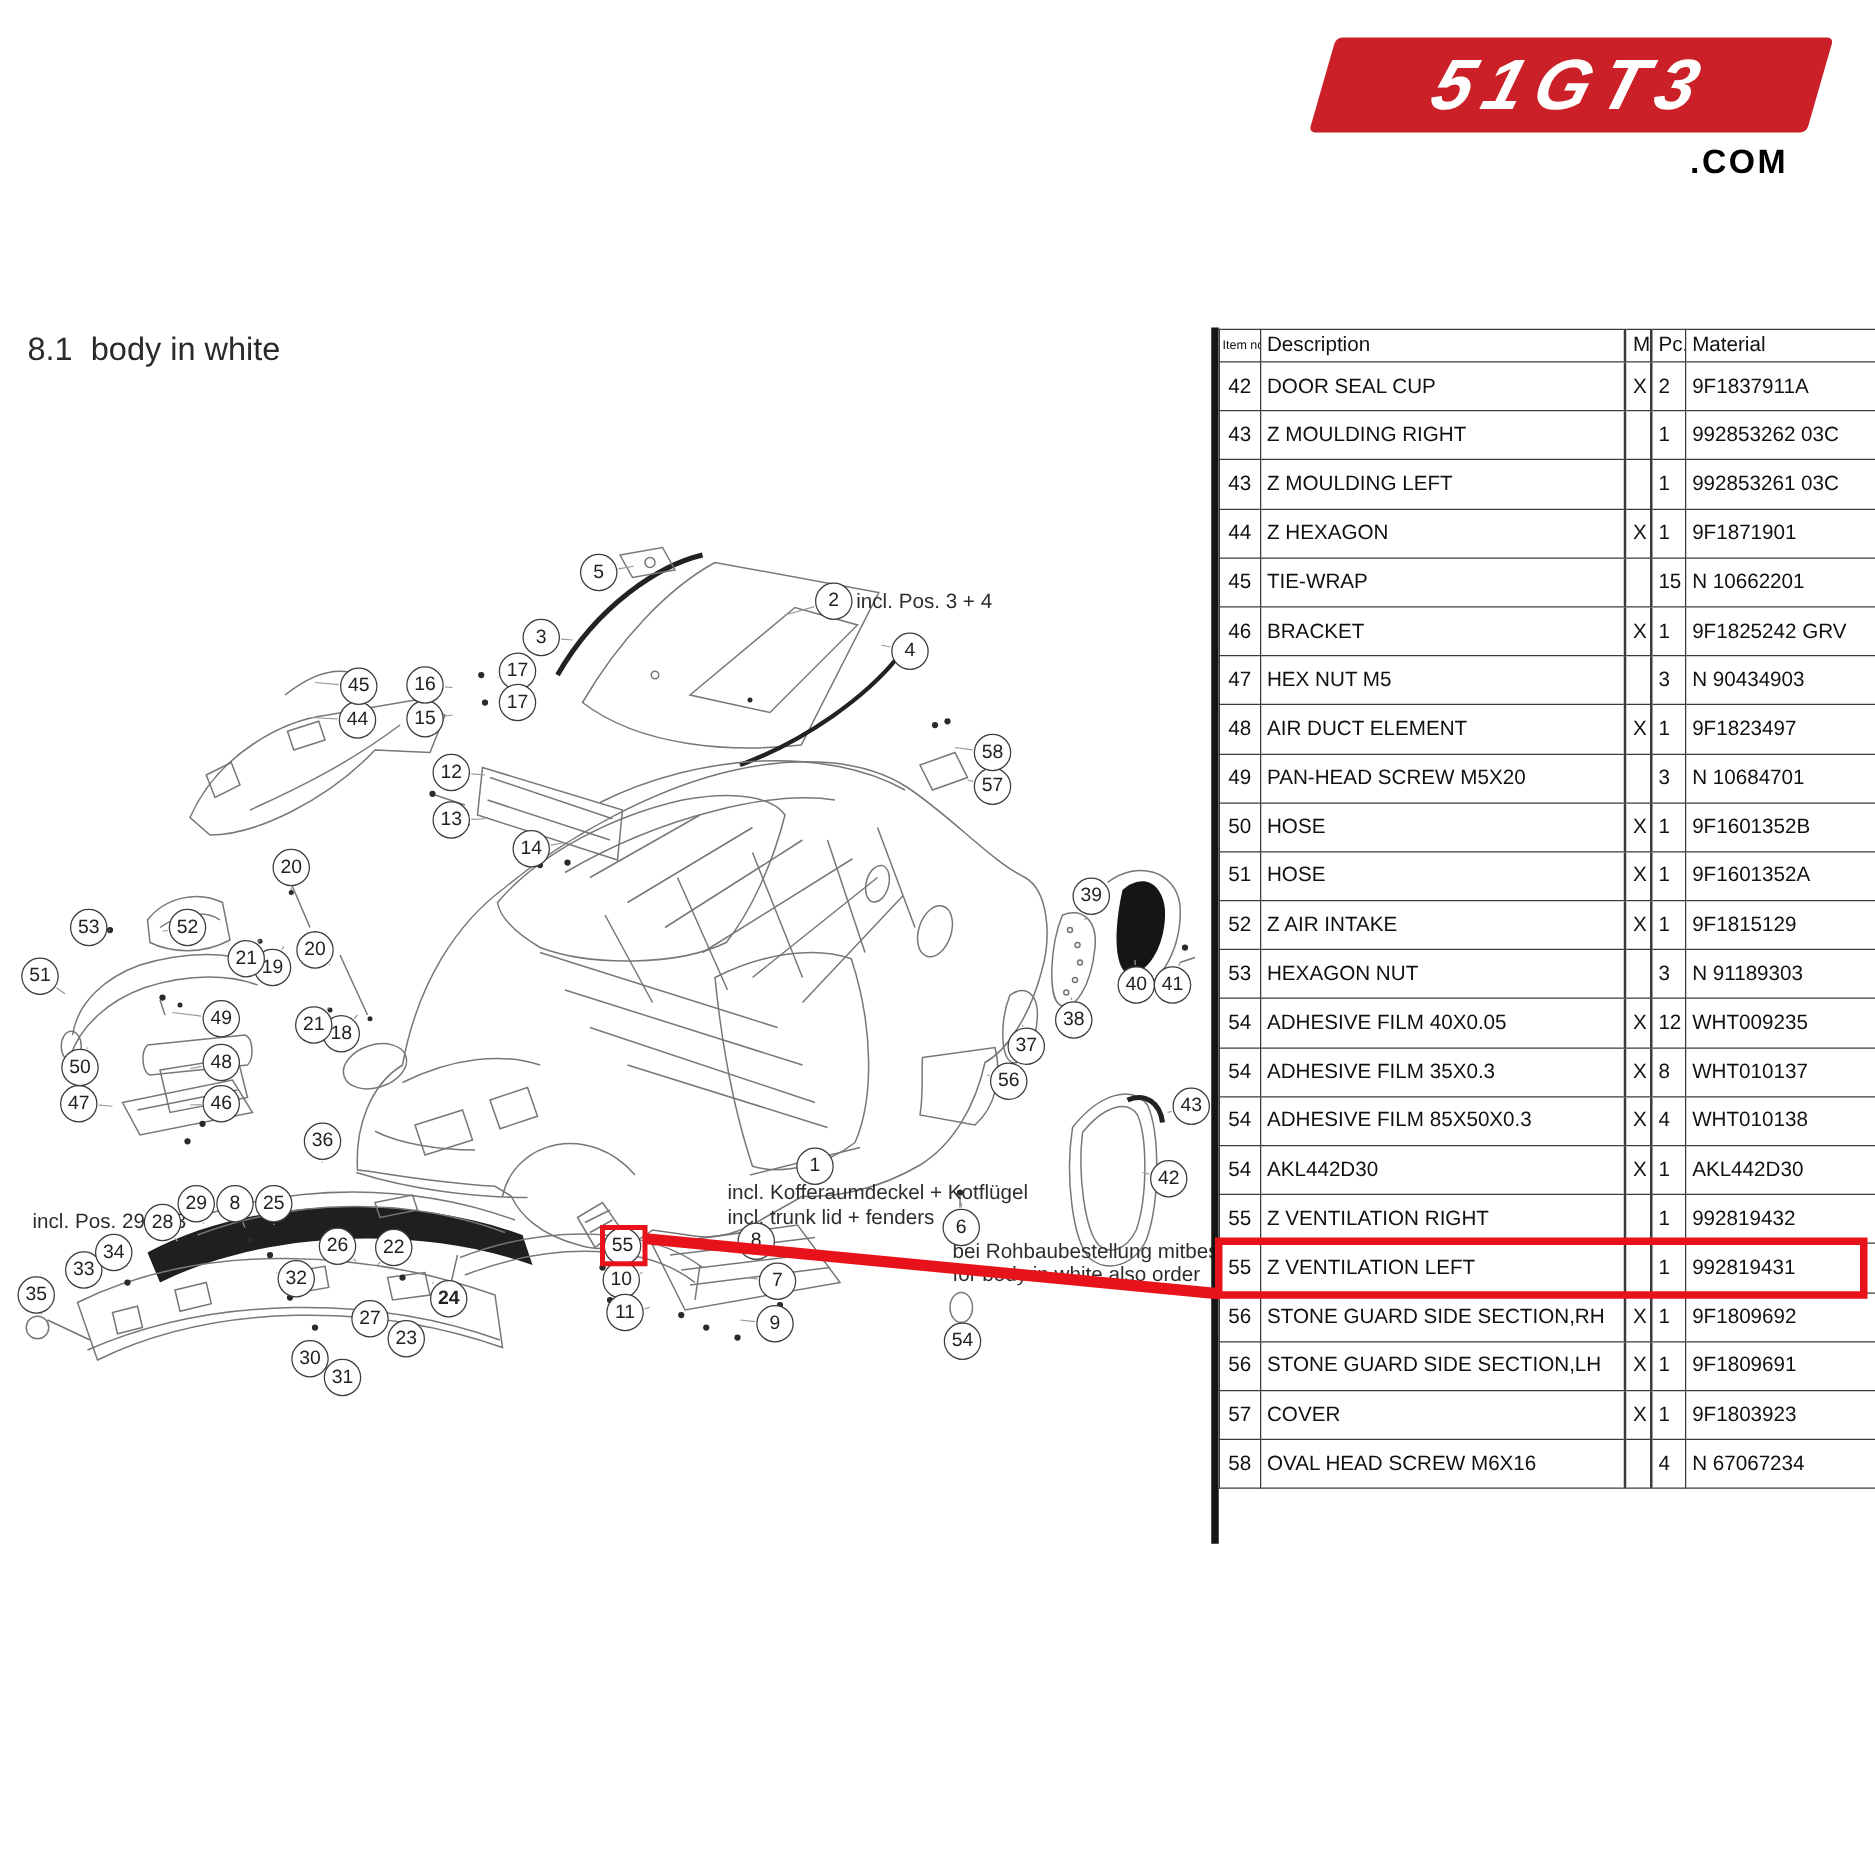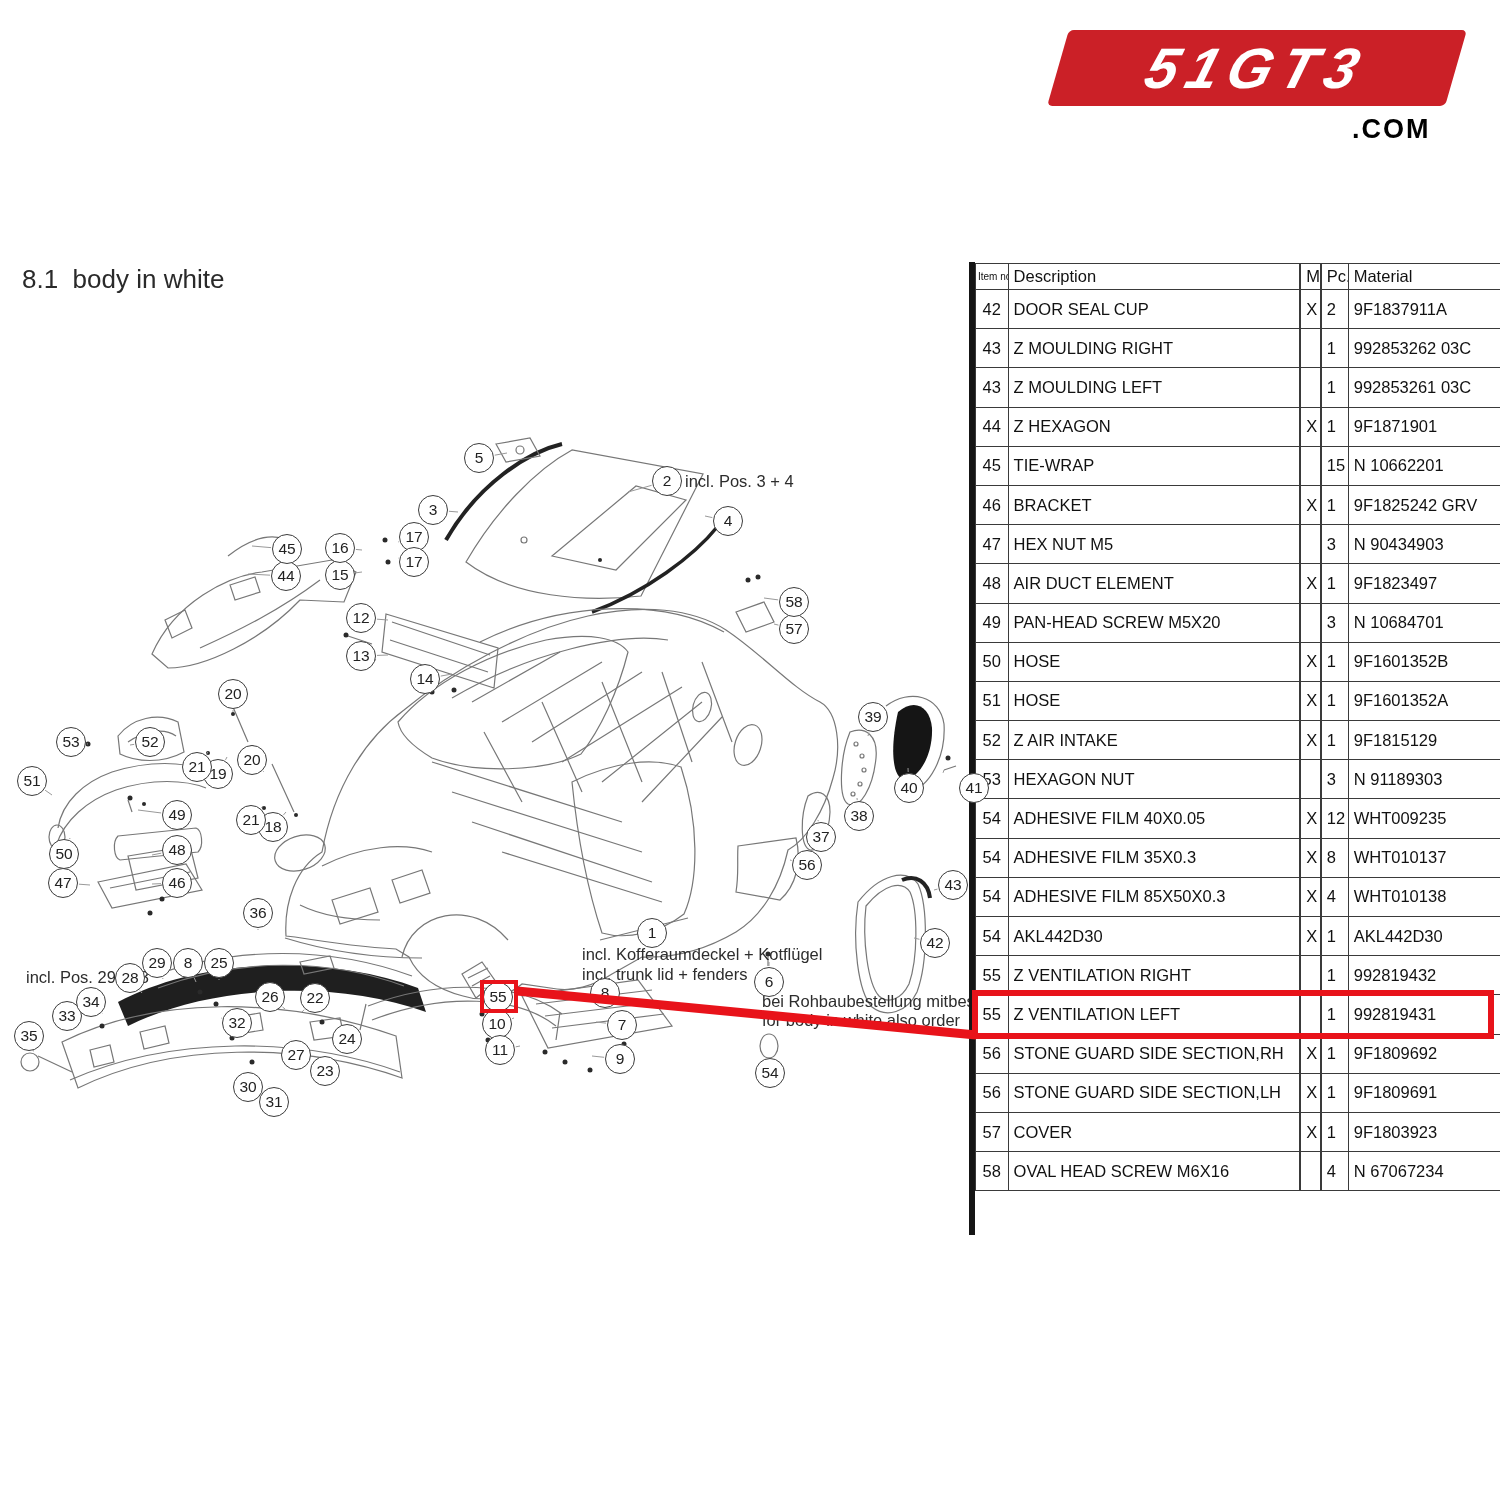--- a/index.html
+++ b/index.html
@@ -263,38 +263,38 @@
       <div class="callout" style="left: 399px; top: 522px;">17</div>
       <div class="callout" style="left: 399px; top: 547px;">17</div>
       <div class="callout" style="left: 258px; top: 812px;">18</div>
       <div class="callout" style="left: 203px; top: 759px;">19</div>
       <div class="callout" style="left: 218px; top: 679px;">20</div>
       <div class="callout" style="left: 237px; top: 745px;">20</div>
       <div class="callout" style="left: 182px; top: 752px;">21</div>
       <div class="callout" style="left: 236px; top: 805px;">21</div>
       <div class="callout" style="left: 300px; top: 983px;">22</div>
       <div class="callout" style="left: 310px; top: 1056px;">23</div>
-      <div class="callout" style="left: 332px; top: 1024px;">24</div>
+      <div class="callout" style="left: 344px; top: 1024px; font-weight: bold;">24</div>
       <div class="callout" style="left: 204px; top: 948px;">25</div>
       <div class="callout" style="left: 255px; top: 982px;">26</div>
       <div class="callout" style="left: 281px; top: 1040px;">27</div>
       <div class="callout" style="left: 115px; top: 963px;">28</div>
       <div class="callout" style="left: 142px; top: 948px; text-align: right;">29</div>
       <div class="callout" style="left: 233px; top: 1072px;">30</div>
       <div class="callout" style="left: 259px; top: 1087px;">31</div>
       <div class="callout" style="left: 222px; top: 1008px;">32</div>
       <div class="callout" style="left: 52px; top: 1001px;">33</div>
       <div class="callout" style="left: 76px; top: 987px;">34</div>
       <div class="callout" style="left: 14px; top: 1021px;">35</div>
       <div class="callout" style="left: 243px; top: 898px;">36</div>
       <div class="callout" style="left: 806px; top: 822px;">37</div>
       <div class="callout" style="left: 844px; top: 801px;">38</div>
       <div class="callout" style="left: 858px; top: 702px;">39</div>
       <div class="callout" style="left: 894px; top: 773px; text-align: right;">40</div>
-      <div class="callout" style="left: 923px; top: 773px; margin-left: 36px;">41</div>
+      <div class="callout" style="left: 923px; top: 773px;">41</div>
       <div class="callout" style="left: 920px; top: 928px;">42</div>
       <div class="callout" style="left: 938px; top: 870px;">43</div>
       <div class="callout" style="left: 271px; top: 561px;">44</div>
       <div class="callout" style="left: 272px; top: 534px;">45</div>
       <div class="callout" style="left: 162px; top: 868px;">46</div>
       <div class="callout" style="left: 48px; top: 868px;">47</div>
       <div class="callout" style="left: 162px; top: 835px;">48</div>
       <div class="callout" style="left: 162px; top: 800px;">49</div>
       <div class="callout" style="left: 49px; top: 839px;">50</div>
       <div class="callout" style="left: 17px; top: 766px;">51</div>

